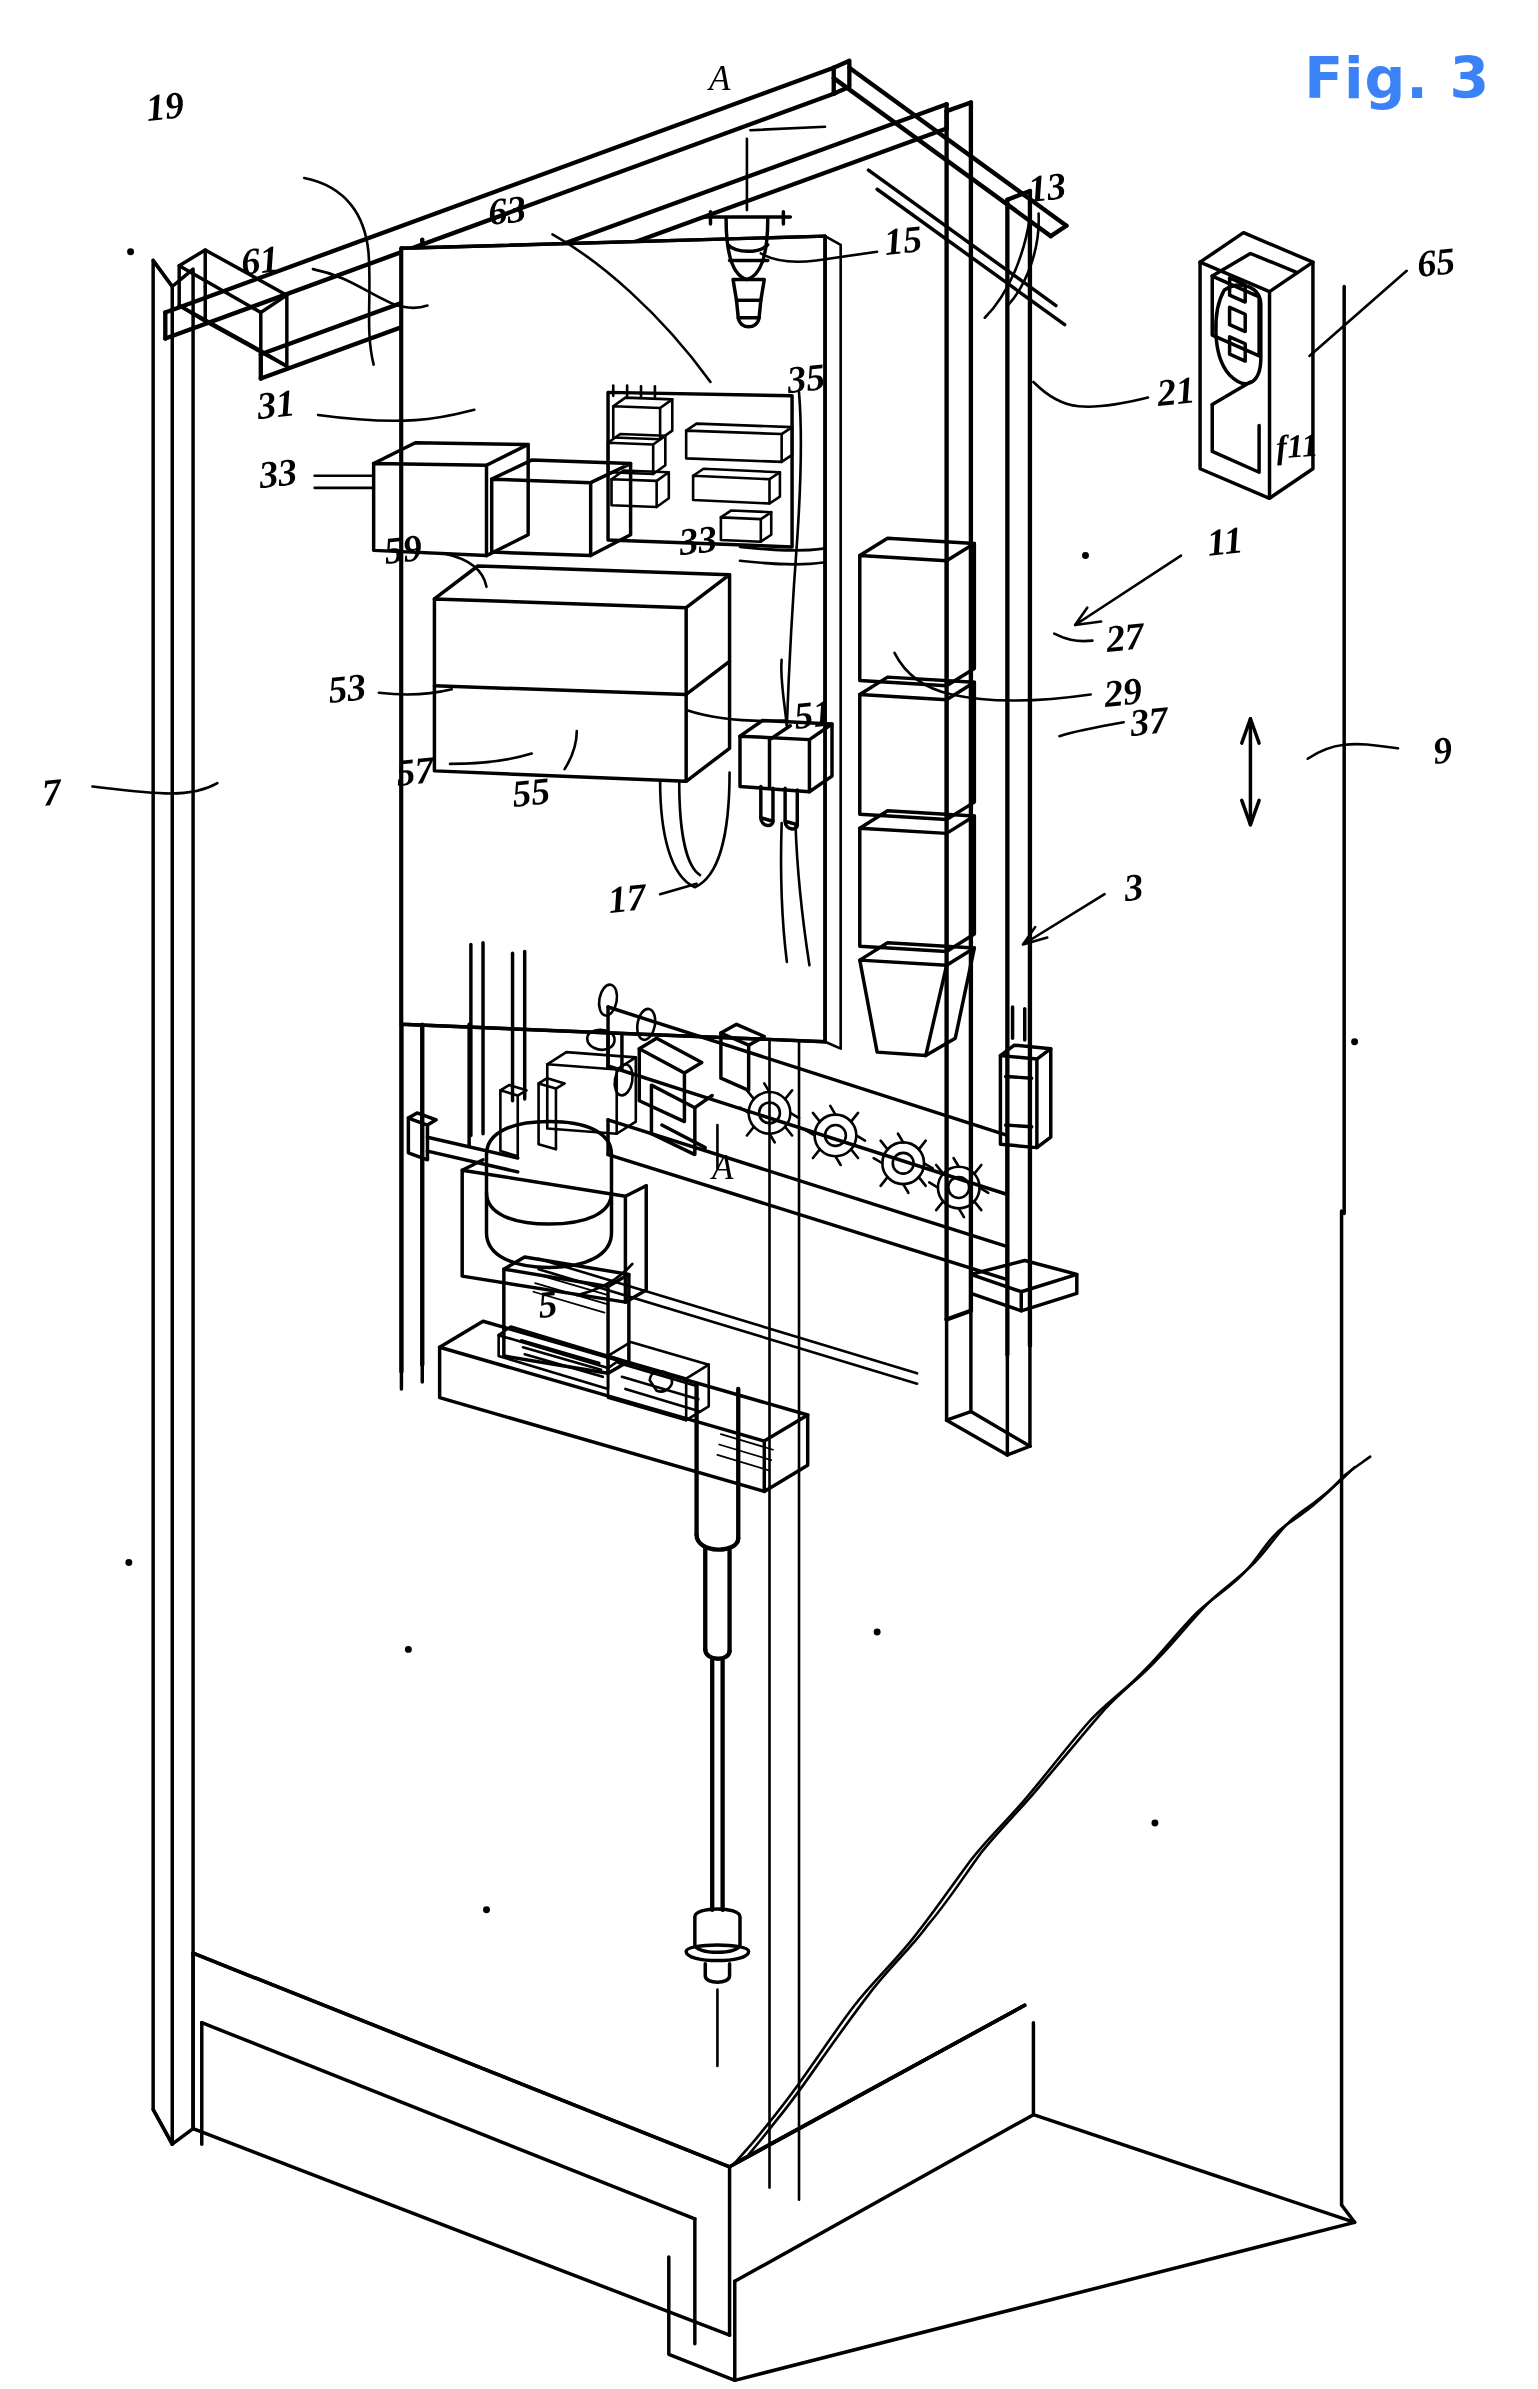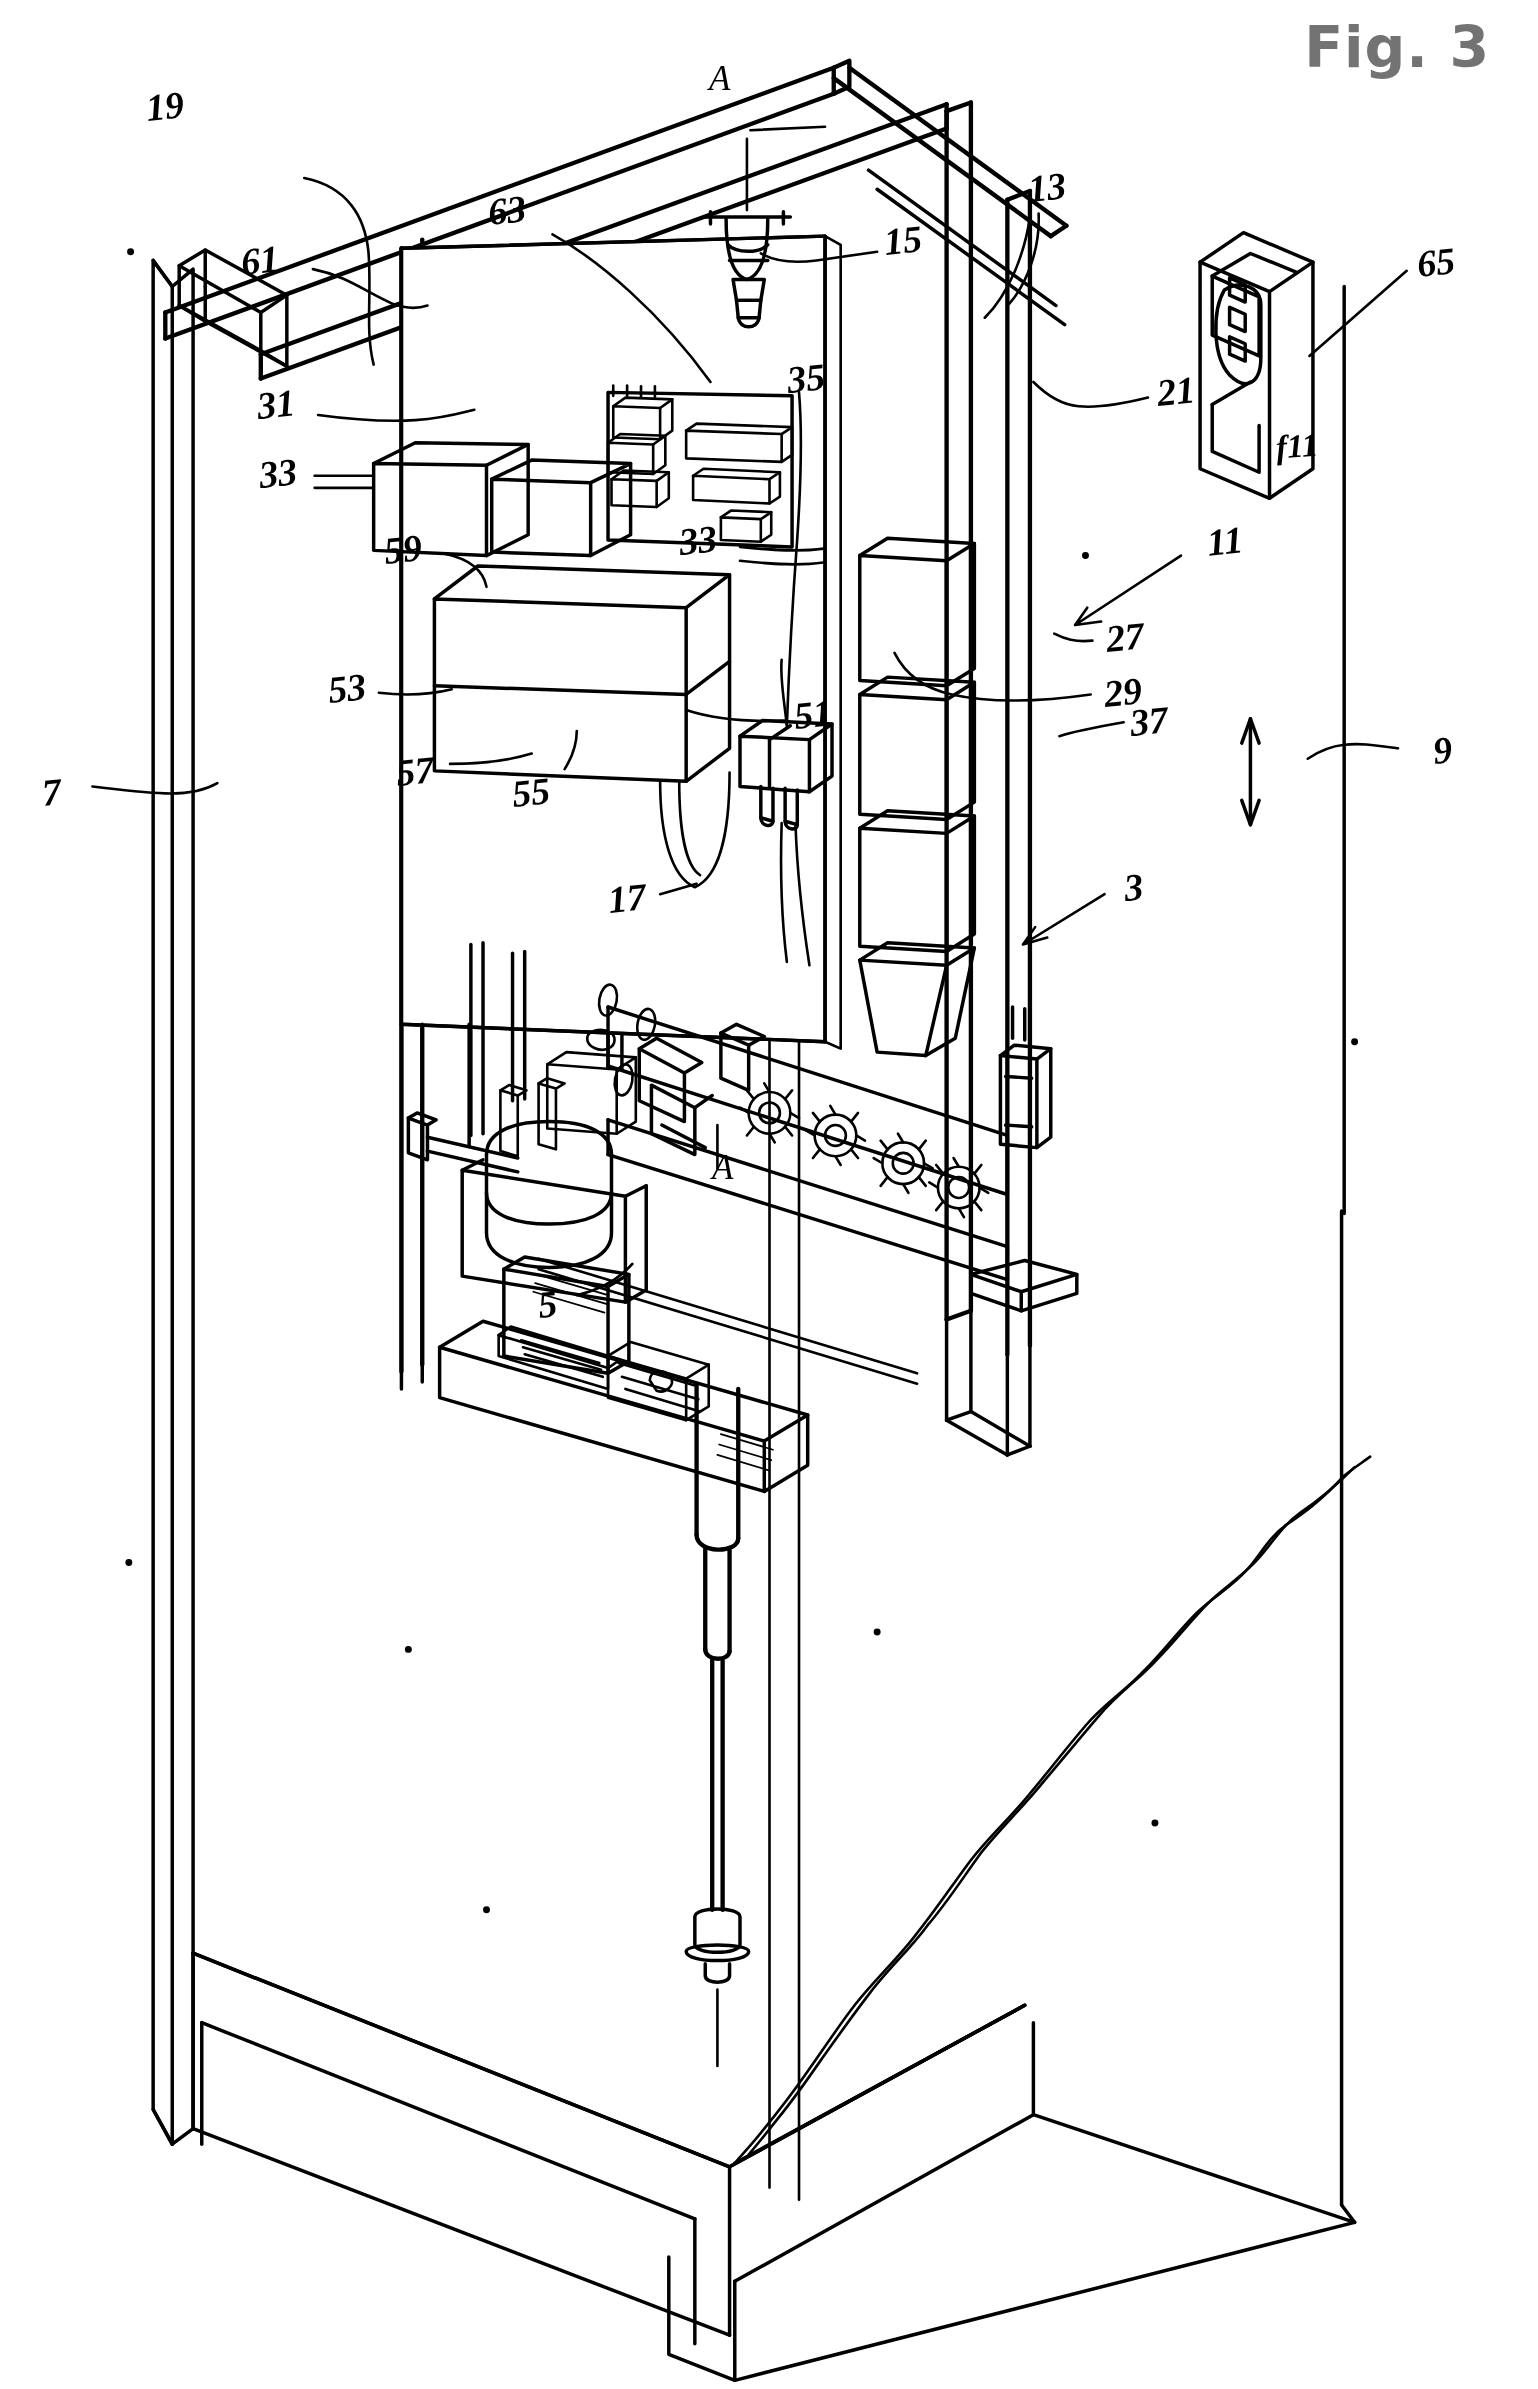--- a/index.html
+++ b/index.html
@@ -20,26 +20,26 @@
   }
   #drawing-svg {
     position: absolute;
     left: 0; top: 0;
     width: 1539px;
     height: 2389px;
   }
   .fig-title {
     position: absolute;
     right: 49px;
-    top: 14px;
+    top: 45px;
     font-family: "DejaVu Sans", sans-serif;
     font-weight: bold;
     font-size: 57px;
     letter-spacing: 0.9px;
-    color: #737373;
+    color: #3b82f6;
     white-space: nowrap;
   }
   .ref-num {
     position: absolute;
     font-family: "Liberation Serif", serif;
     font-style: italic;
     font-weight: bold;
     font-size: 38px;
     color: #000;
     white-space: nowrap;

